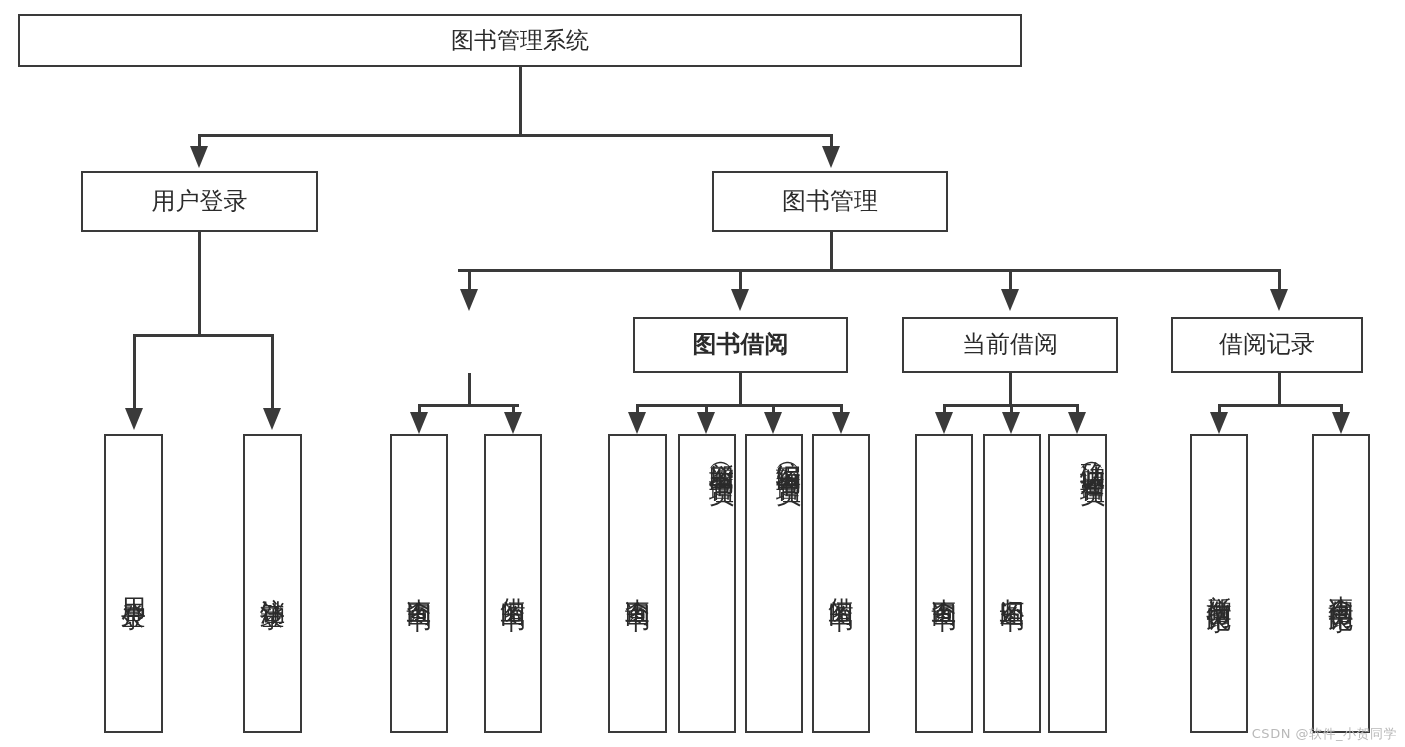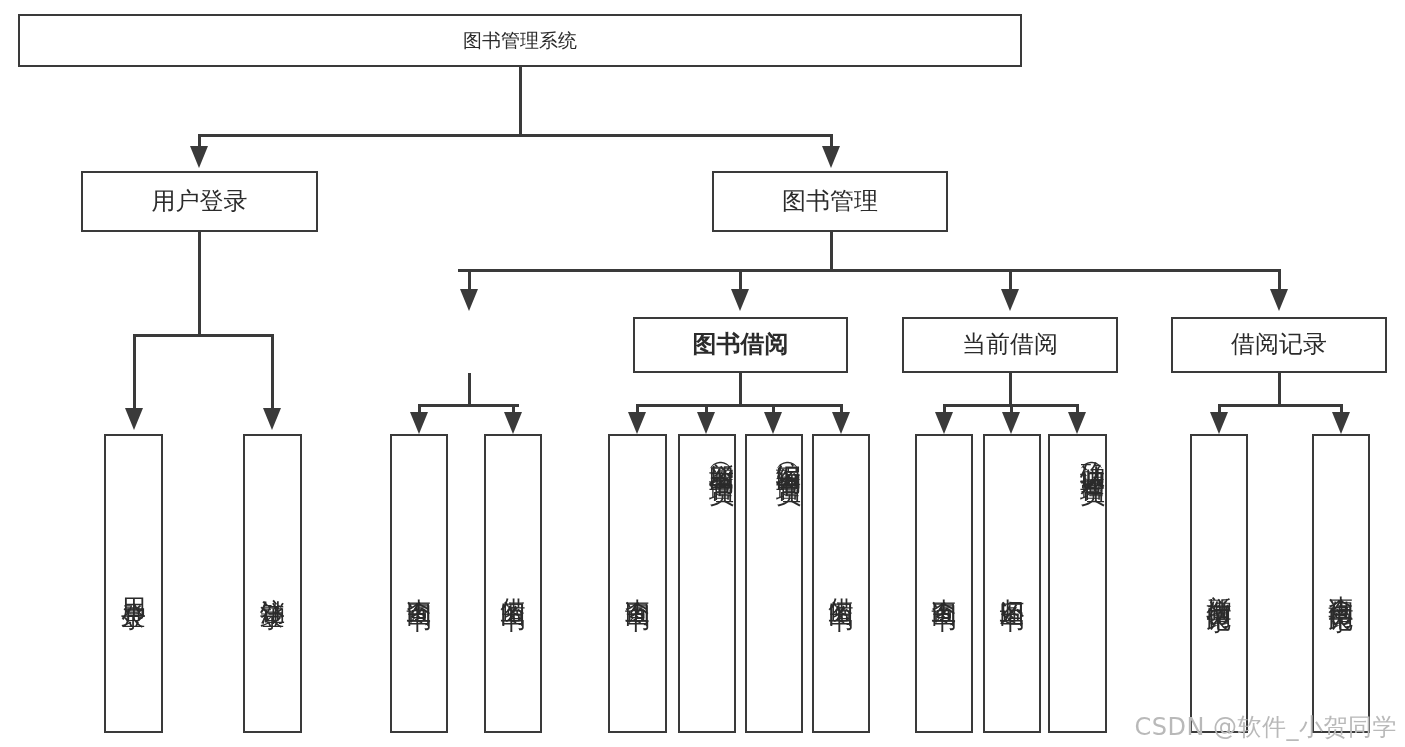--- a/index.html
+++ b/index.html
@@ -21,21 +21,21 @@
     box-sizing:border-box;
     border:2.5px solid #3a3a3a;
     background:#ffffff;
     display:flex;
     align-items:center;
     justify-content:center;
     text-align:center;
     line-height:1.15;
     color:#2b2b2b;
   }
-  .node.root{font-size:19px;}
+  .node.root{font-size:23px;}
   .node.lvl2{font-size:24px;}
 
   
   .leaf{
     position:absolute;
     box-sizing:border-box;
     border:2.5px solid #3a3a3a;
     background:#ffffff;
     overflow:hidden;
   }
@@ -74,21 +74,21 @@
     border-left:9px solid transparent;
     border-right:9px solid transparent;
     border-top:22px solid #3a3a3a;
   }
 
   
   #watermark{
     position:absolute;
     right:8px;
     bottom:4px;
-    font-size:24px;
+    font-size:13px;
     color:#b9b9b9;
     letter-spacing:0.5px;
     white-space:nowrap;
     font-family:"DejaVu Sans","Liberation Sans",sans-serif;
   }
 </style>
 </head>
 <body>
 
 <div id="canvas">
@@ -132,21 +132,21 @@
   <div class="arrow" style="left:1001px;top:289px;"></div>
   <div class="vline" style="left:1278px;top:269px;height:22px;"></div>
   <div class="arrow" style="left:1270px;top:289px;"></div>
 
   <div class="node lvl2" style="left:633px;top:317px;width:215px;height:56px;font-weight:bold;">
     <span>图书借阅</span>
   </div>
   <div class="node lvl2" style="left:902px;top:317px;width:216px;height:56px;text-align:right;">
     <span>当前借阅</span>
   </div>
-  <div class="node lvl2" style="left:1171px;top:317px;width:216px;height:56px;">
+  <div class="node lvl2" style="left:1171px;top:317px;width:192px;height:56px;">
     <span>借阅记录</span>
   </div>
 
   <div class="vline" style="left:468px;top:373px;height:34px;"></div>
   <div class="hline" style="left:418px;top:404px;width:101px;"></div>
   <div class="vline" style="left:418px;top:404px;height:10px;"></div>
   <div class="arrow" style="left:410px;top:412px;"></div>
   <div class="vline" style="left:512px;top:404px;height:10px;"></div>
   <div class="arrow" style="left:504px;top:412px;"></div>
 

